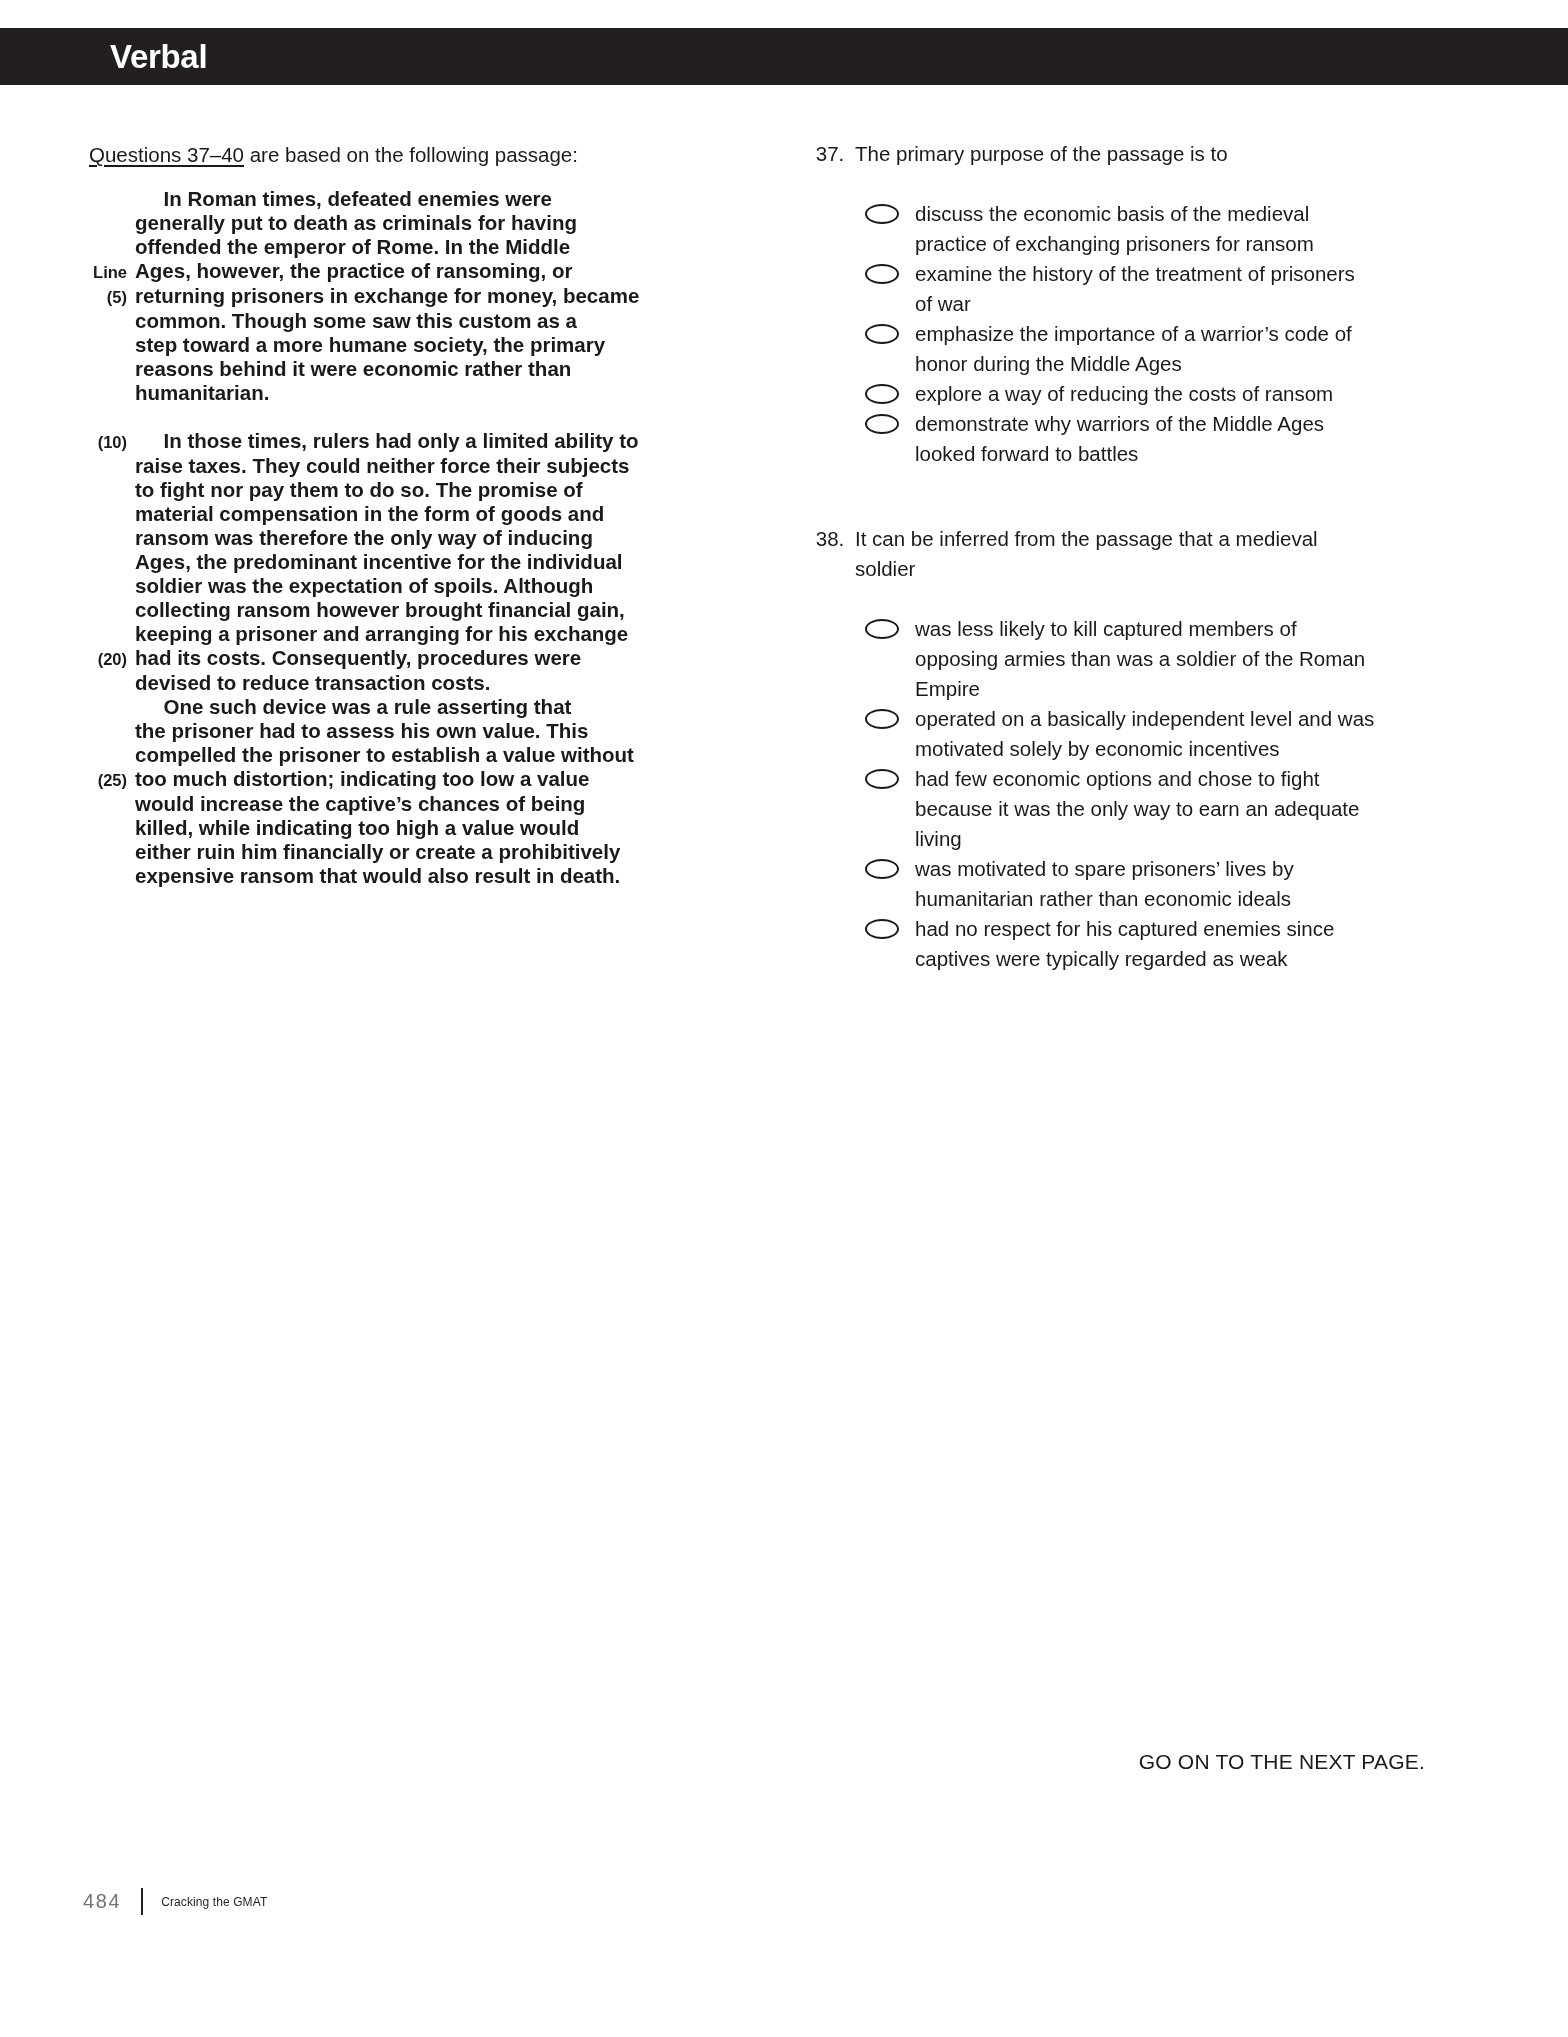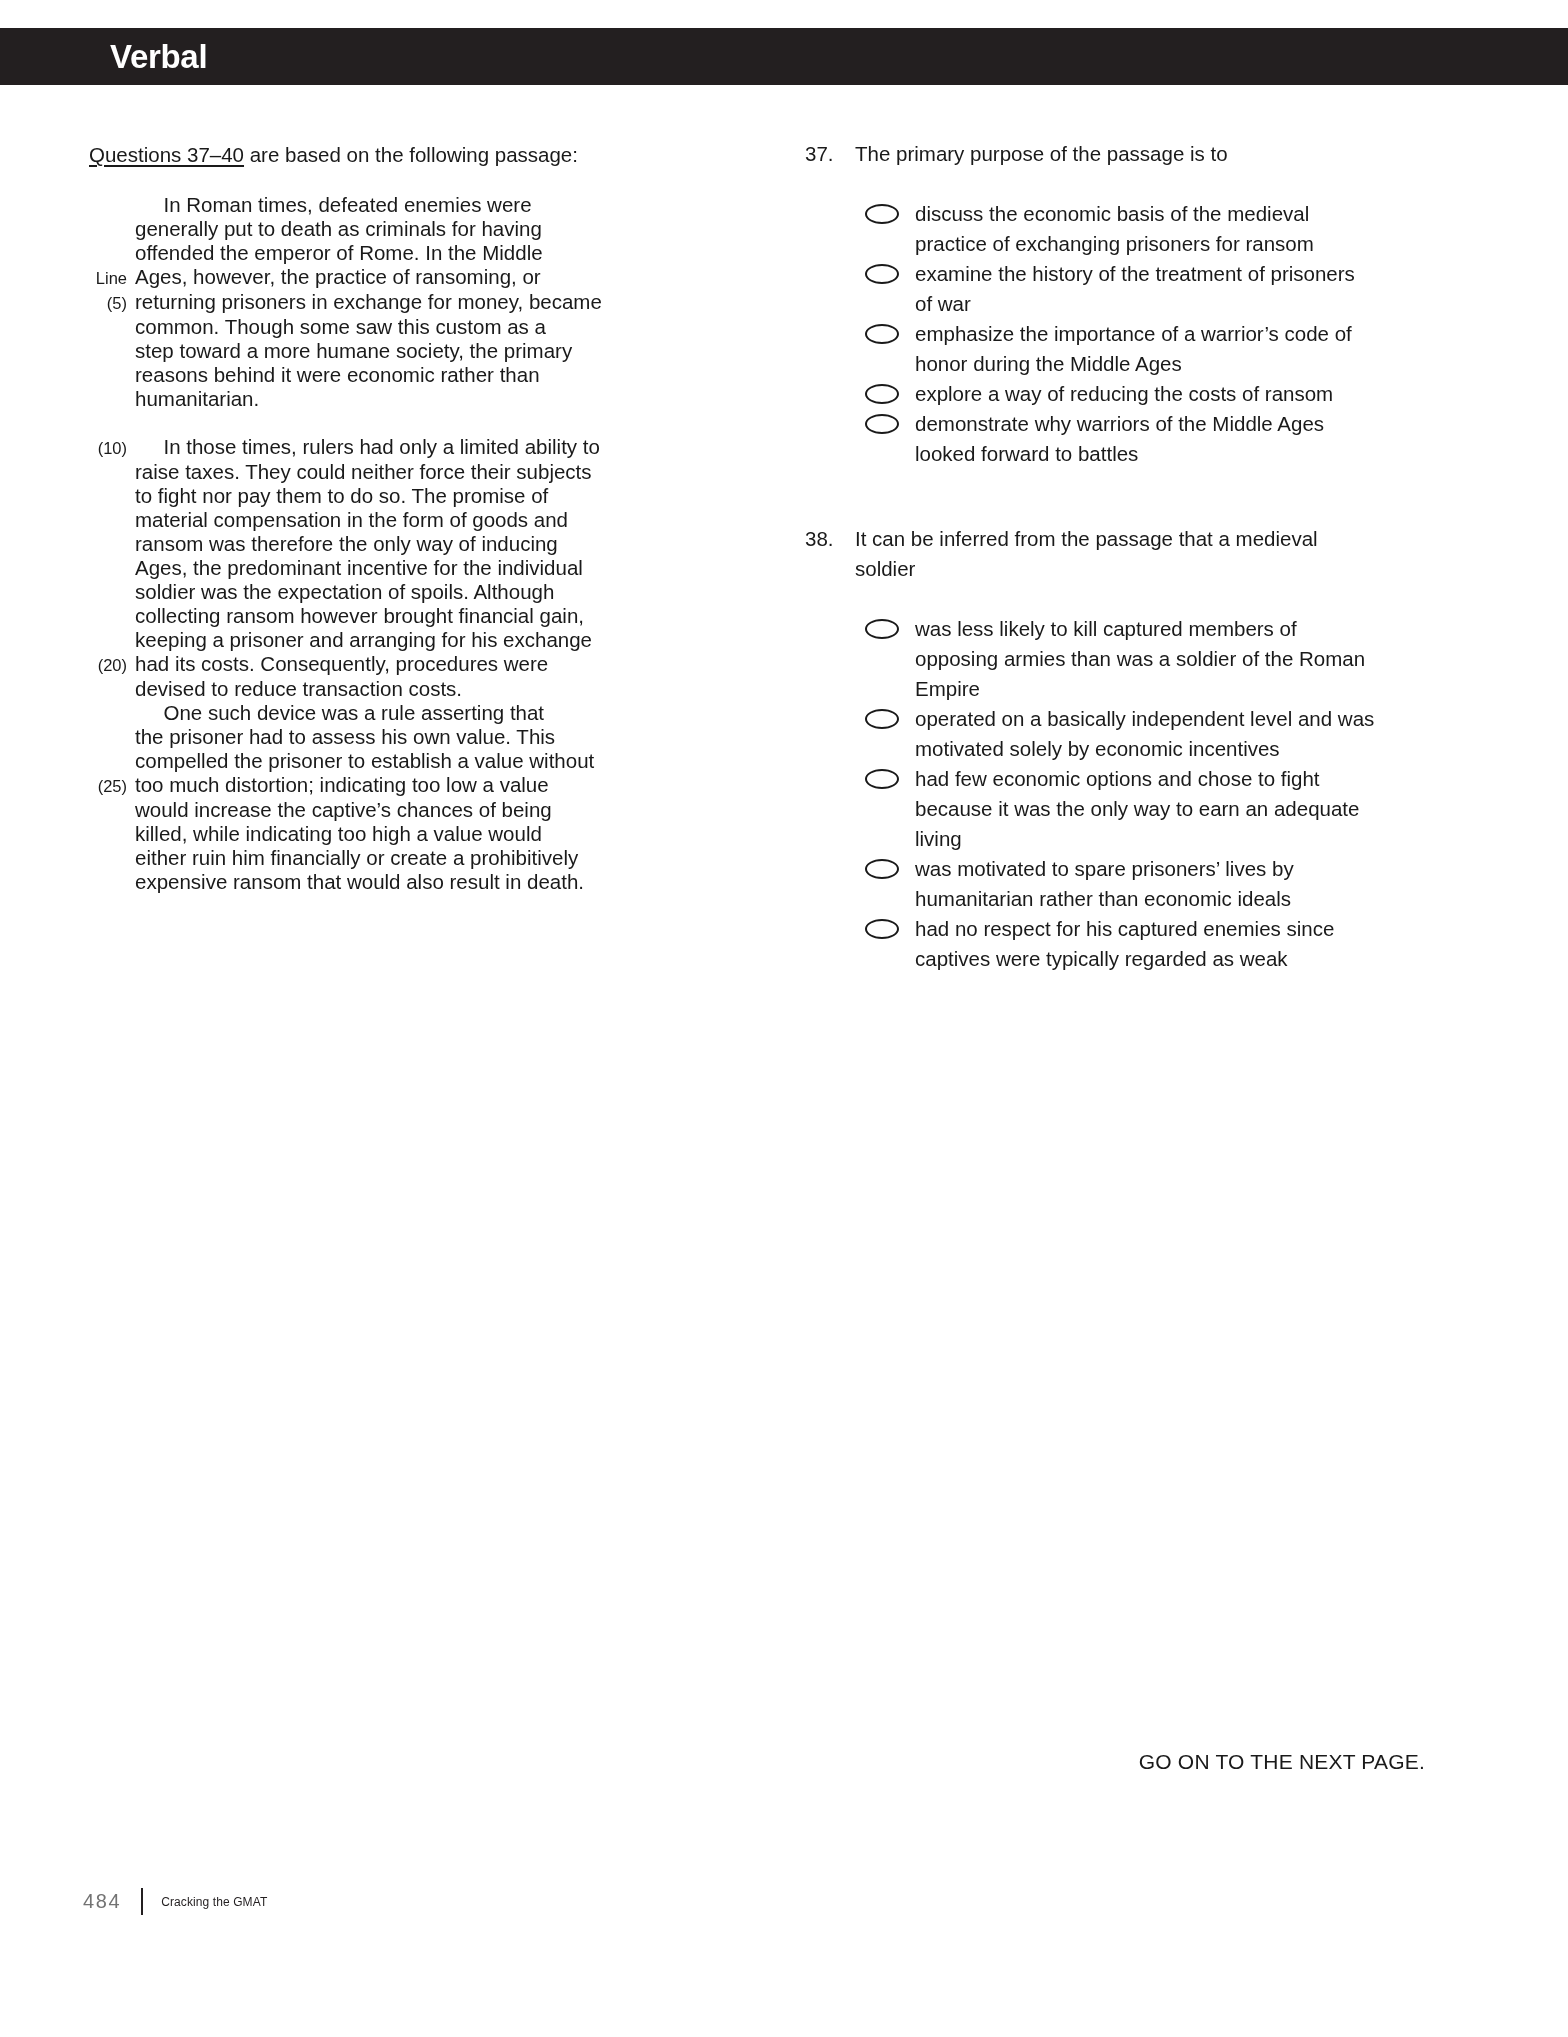--- a/index.html
+++ b/index.html
@@ -63,22 +63,23 @@
     line-height: 31px;
     text-align: justify;
     text-justify: inter-word;
     margin-left: 6px;
     width: 514px;
   }
   .intro .u { text-decoration: underline; text-underline-offset: 3px; }
 
   
   .passage {
-    margin-top: 23px;
+    margin-top: 17px;
     position: relative;
+    font-weight: bold;
   }
   .prow {
     display: flex;
     align-items: baseline;
     min-height: 24px;
   }
   .lnum {
     width: 52px;
     flex: 0 0 52px;
     text-align: right;
@@ -99,21 +100,21 @@
   
   .question {
     display: flex;
     margin-bottom: 0;
   }
   .qnum {
     width: 50px;
     flex: 0 0 50px;
     font-size: 20.5px;
     line-height: 30px;
-    text-align: left;
+    text-align: center;
   }
   .qtext {
     font-size: 20.5px;
     line-height: 30px;
     flex: 1 1 auto;
     max-width: 510px;
   }
 
   .choices {
     margin-top: 30px;

